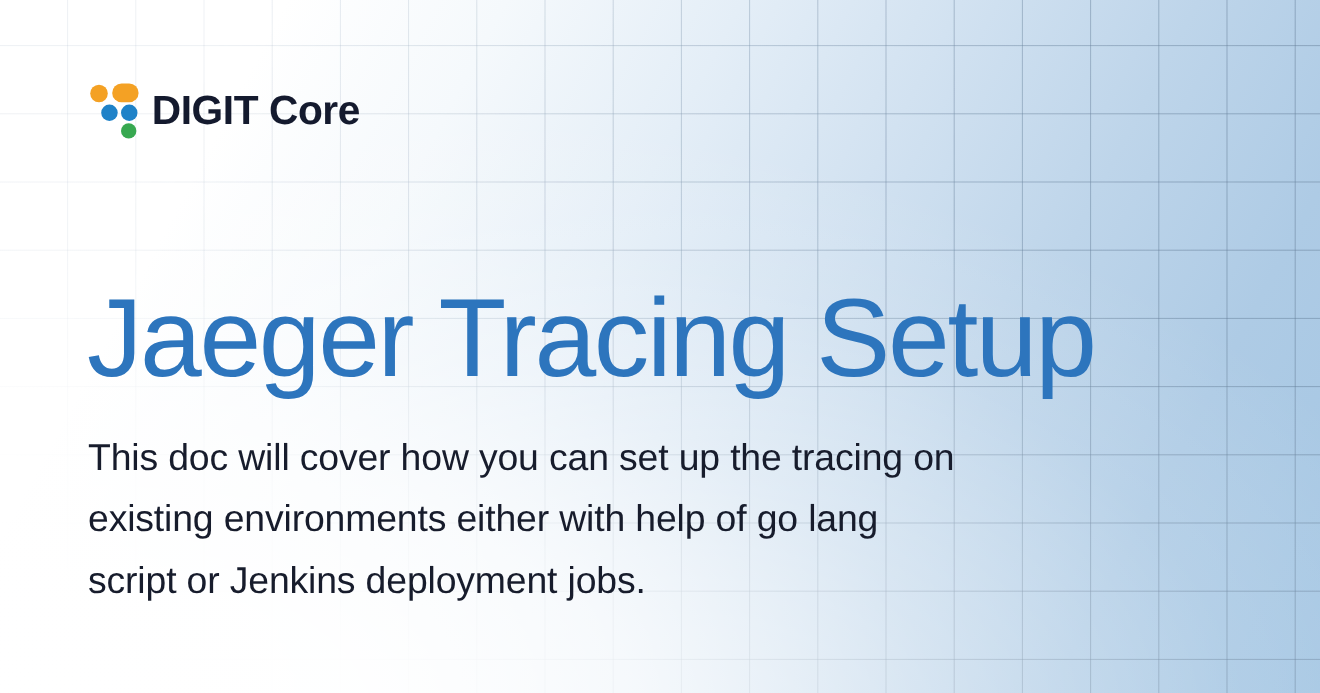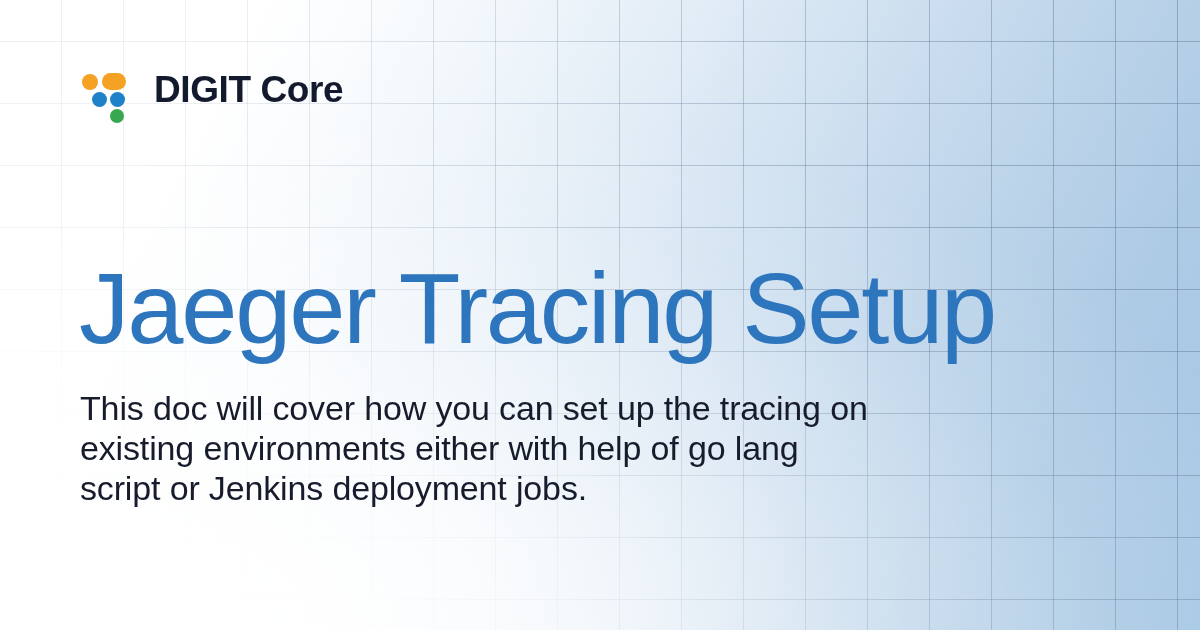--- a/index.html
+++ b/index.html
@@ -119,21 +119,22 @@
     position: absolute;
     inset: 0;
   }
 
   
   .brand {
     position: absolute;
     left: 82px;
     top: 71px;
     display: flex;
-    gap: 28px;
+    align-items: center;
+    gap: 12px;
     height: 58px;
   }
   .brand-mark {
     position: relative;
     width: 44px;
     height: 52px;
     flex: 0 0 auto;
   }
   .dot {
     position: absolute;
@@ -200,21 +201,21 @@
 
   
   .subtitle {
     position: absolute;
     left: 80px;
     top: 388px;
     margin: 0;
     width: 790px;
     font-size: 34px;
     font-weight: 400;
-    line-height: 40px;
+    line-height: 56px;
     letter-spacing: -0.15px;
     color: #171c2c;
   }
 </style>
 </head>
 <body>
 
 <div class="banner">
 
   <div class="bg-gradient"></div>

